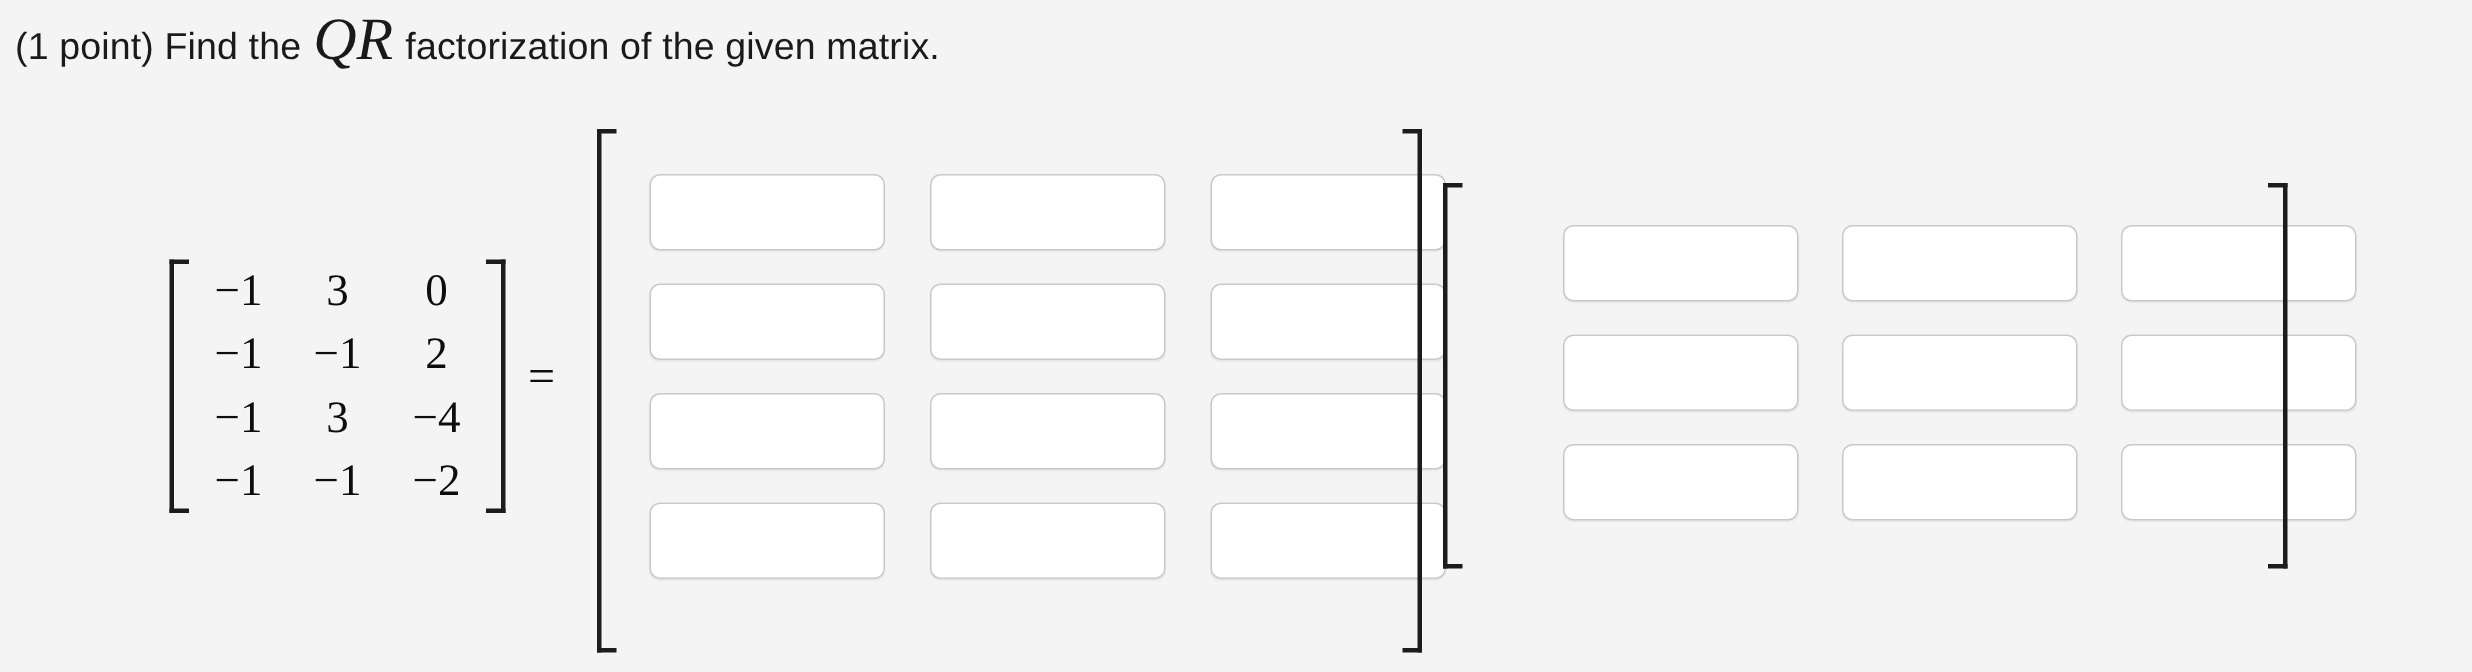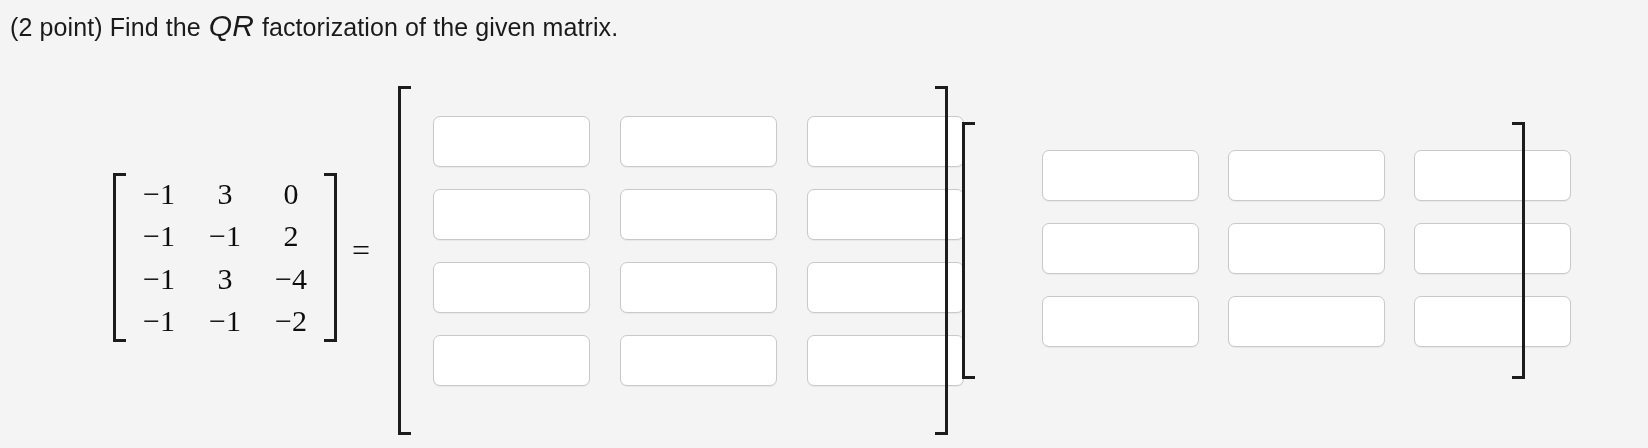--- a/index.html
+++ b/index.html
@@ -20,23 +20,23 @@
   #prompt {
     position: absolute;
     left: 10px;
     top: 9px;
     font-size: 25px;
     line-height: 34px;
     white-space: pre;
     letter-spacing: 0.1px;
   }
   #prompt .mathvar {
-    font-family: Liberation Sans, sans-serif;
+    font-family: Liberation Serif, serif;
     font-style: italic;
-    font-size: 30px;
+    font-size: 40px;
     letter-spacing: 0px;
     padding: 0 1px;
   }
 
   
   #equation {
     position: absolute;
     left: 0;
     top: 0;
     width: 1648px;
@@ -119,21 +119,21 @@
   #r-grid {
     left: 1042px;
     top: 150px;
     grid-template-columns: repeat(3, 156px);
     grid-template-rows: repeat(3, 51px);
   }
 </style>
 </head>
 <body>
 
-<div id="prompt"><span>(2 point)</span><span> Find the </span><span class="mathvar">QR</span><span> factorization of the given matrix.</span></div>
+<div id="prompt"><span>(1 point)</span><span> Find the </span><span class="mathvar">QR</span><span> factorization of the given matrix.</span></div>
 
 <div id="equation">
 
   <div id="numeric-matrix">
     <div class="bracket" style="left:0px; top:0px; height:169px;"></div>
     <table>
       <tbody>
           <tr>
         <td>−1</td>
         <td>3</td>

